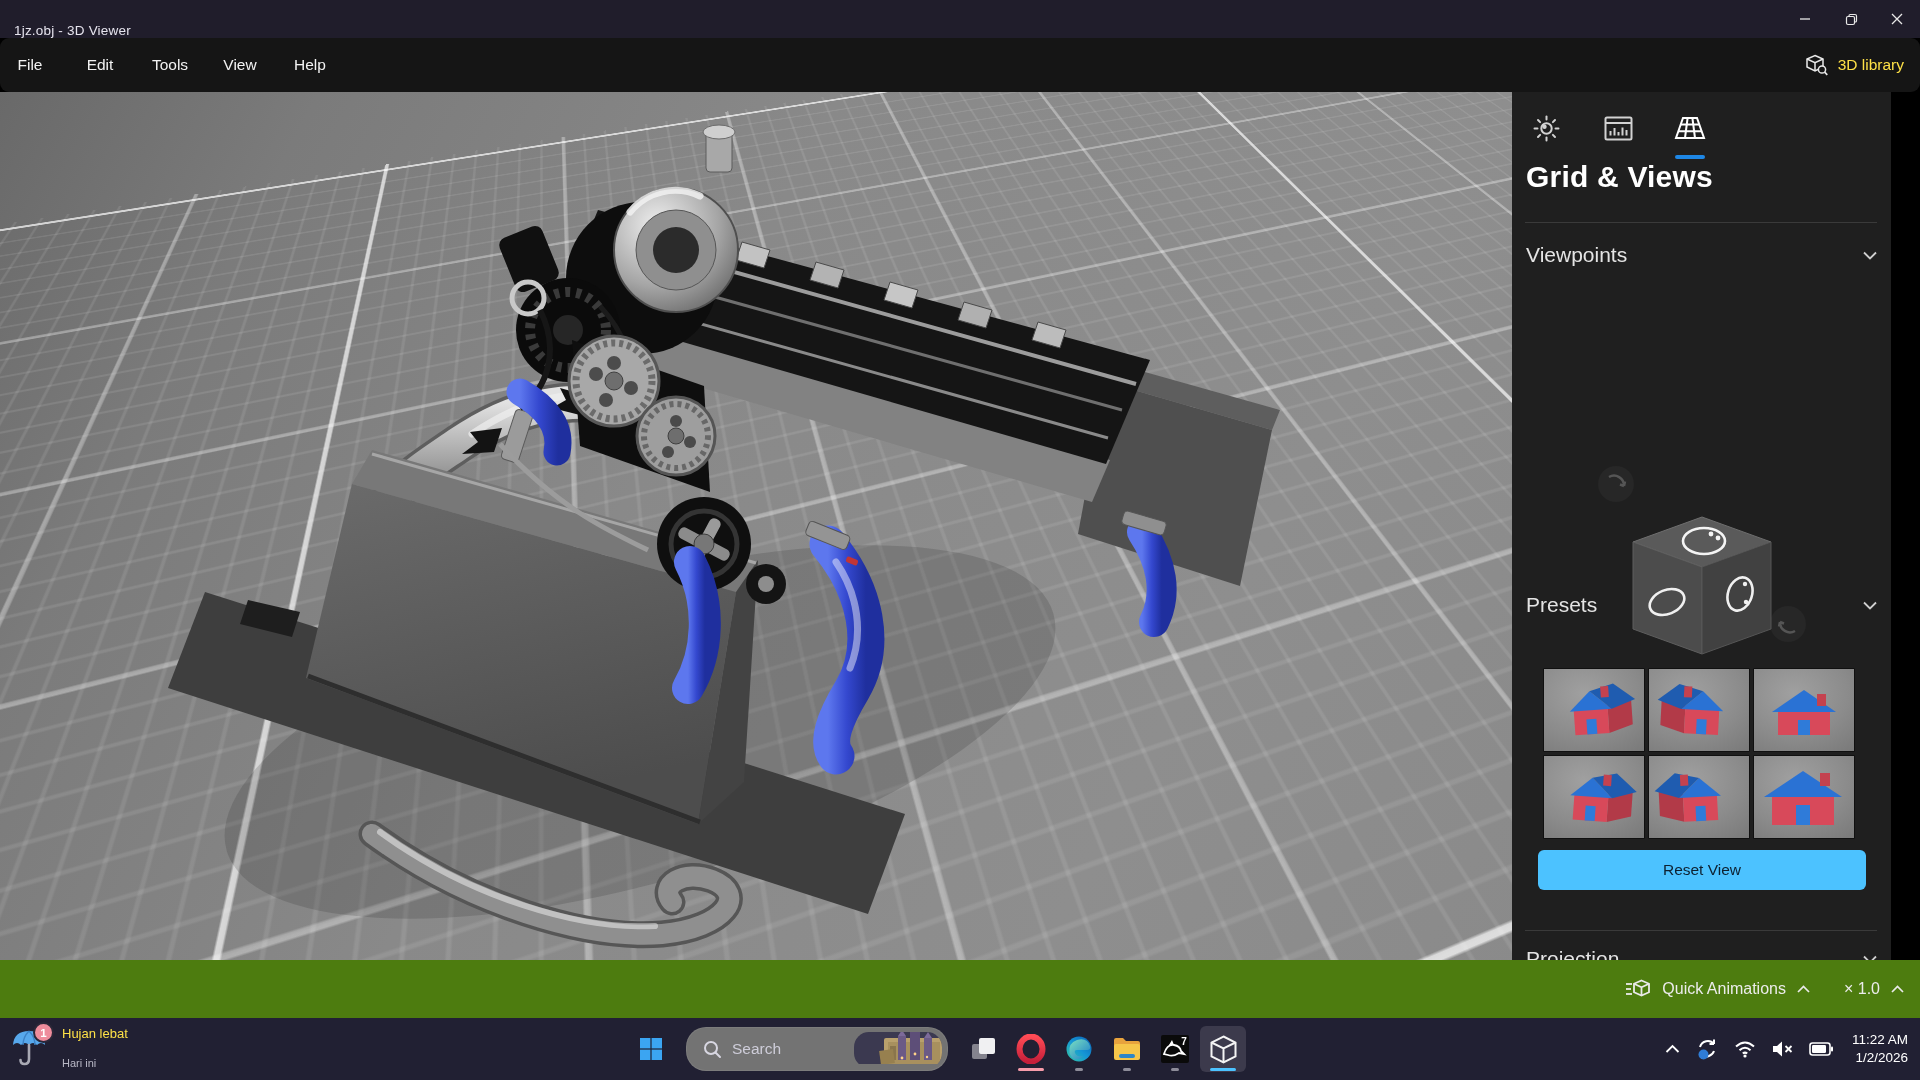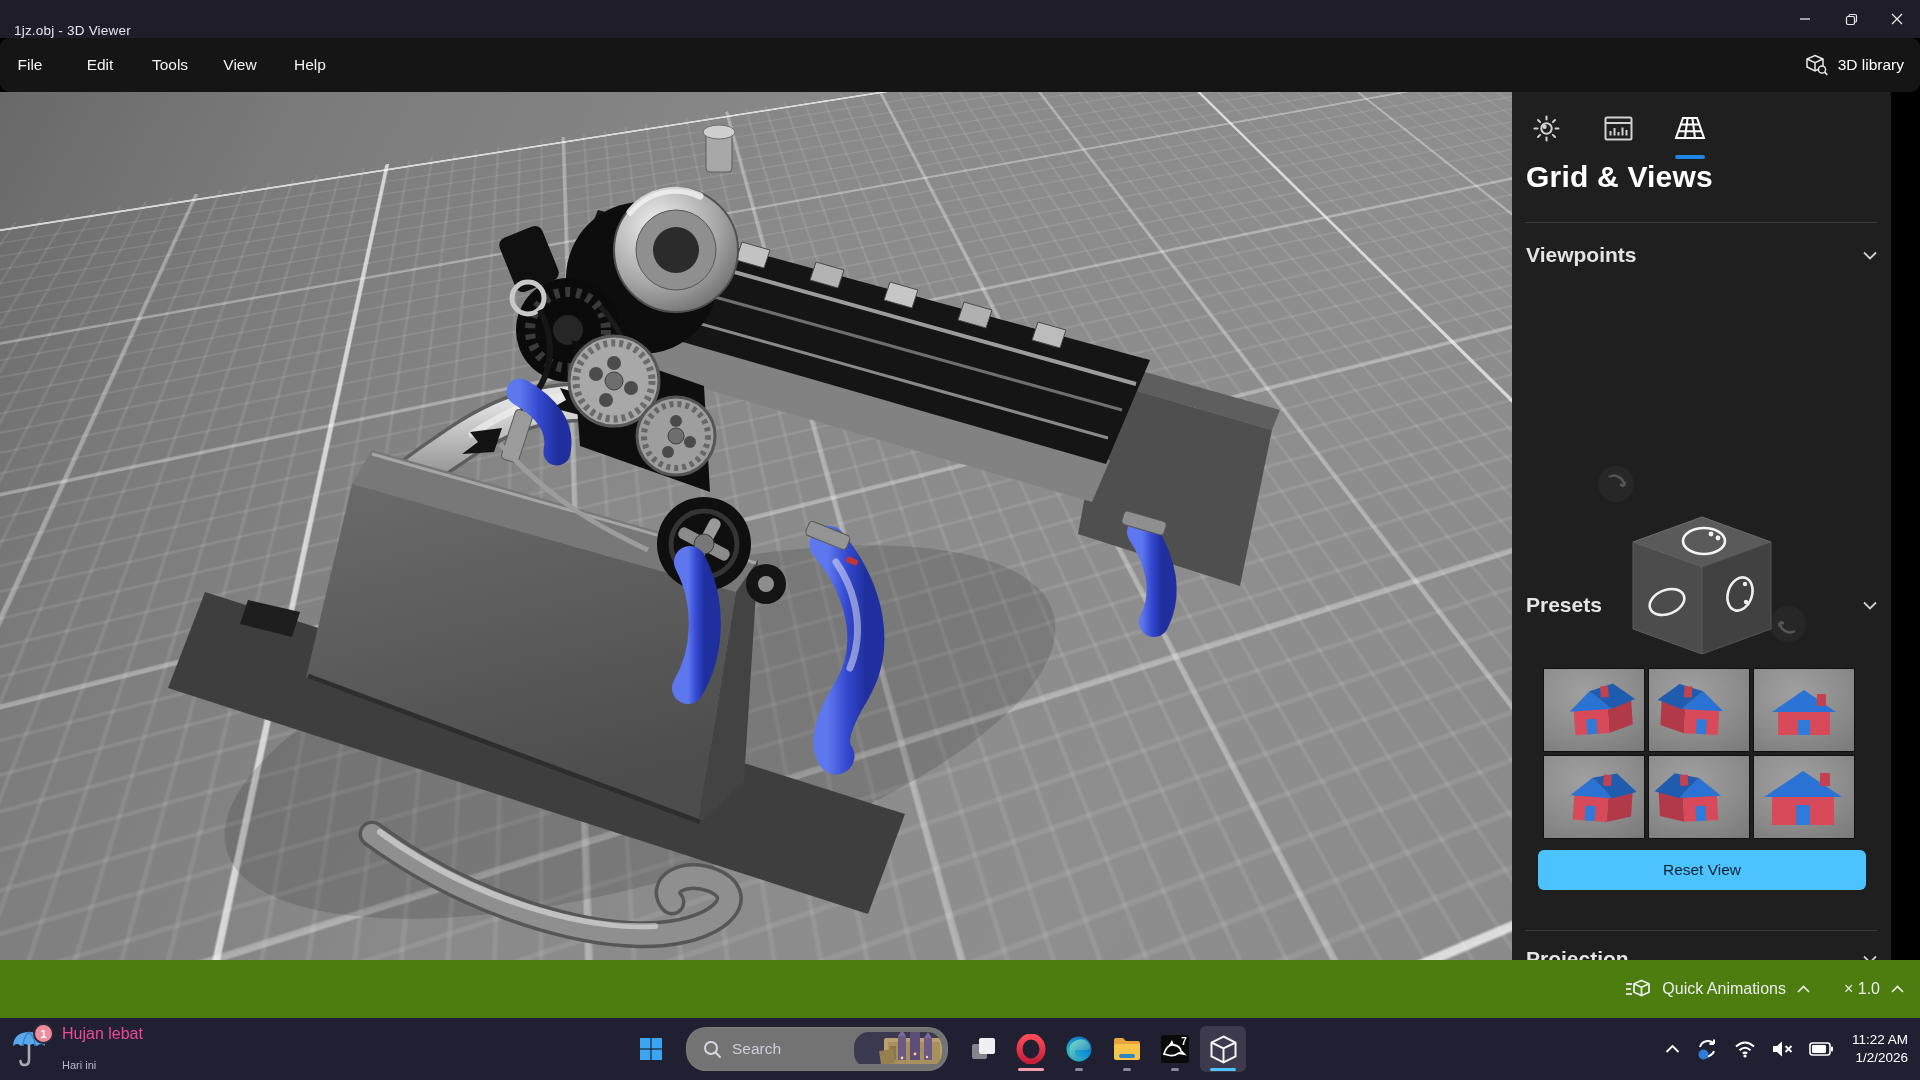--- a/index.html
+++ b/index.html
@@ -13,21 +13,21 @@
   .titlebar .title { font-size:13.5px; margin-left:14px; letter-spacing:.2px;margin-top:22px; }
   .win-controls { position:absolute; right:0; top:0; height:38px; display:flex; }
   .win-btn { width:46px; height:38px; display:flex; align-items:center; justify-content:center; color:#e8e8e8; }
   .win-btn svg { display:block; }
 
   
   .menubar { position:absolute; left:0; top:38px; width:1920px; height:54px;
     background:#151515; display:flex; align-items:center; color:#f2f2f2;border-radius:9px; }
   .menu-item { font-size:15.5px; padding:8px 0; margin-left:0; width:70px; text-align:center; cursor:default; }
   .menu-item:first-child { margin-left:-5px; }
-  .lib-btn { position:absolute; right:16px; display:flex; align-items:center; gap:9px; color:#ffffff; font-size:15.5px; }
+  .lib-btn { position:absolute; right:16px; display:flex; align-items:center; gap:9px; color:#fde047; font-size:15.5px; }
 
   
   .viewport { position:absolute; left:0; top:92px; width:1541px; height:868px; overflow:hidden;
     background:linear-gradient(118deg,#696969 0%,#7b7b7b 16%,#898989 42%,#8e8e8e 75%,#8a8a8a 100%);
     perspective:1050px; perspective-origin:60% 4%; }
   .grid-plane { position:absolute; left:-65%; top:-4%; width:270%; height:250%;
     transform-origin:50% 0%; transform:rotateX(57deg) rotateZ(-17deg);
     background-image:
       repeating-linear-gradient(0deg, rgba(255,255,255,0.09) 0 2px, transparent 2px 18px),
       repeating-linear-gradient(90deg, rgba(255,255,255,0.09) 0 2px, transparent 2px 18px),
@@ -40,21 +40,21 @@
 
   
   .panel { position:absolute; left:1512px; top:92px; width:379px; height:868px;
     background:#1f1f1f; color:#e8e8e8; overflow:hidden; }
   .panel-tabs { position:absolute; left:12px; top:14px; display:flex; gap:28px; }
   .panel-tab { width:44px; height:44px; display:flex; align-items:center; justify-content:center; position:relative; }
   .panel-tab .underline { position:absolute; left:7px; right:7px; bottom:-9px; height:4px; border-radius:2px; }
   .panel-title { position:absolute; left:14px; top:68px; font-size:30px; font-weight:bold; color:#fff; letter-spacing:.2px; }
   .divider { position:absolute; left:13px; right:14px; height:1px; background:#3a3a3a; }
   .sect { position:absolute; left:14px; right:14px; height:30px; display:flex; align-items:center; justify-content:space-between; }
-  .sect .label { font-size:21px; font-weight:700; color:#e4e4e4; }
+  .sect .label { font-size:21px; font-weight:400; color:#e4e4e4; }
   .cube-widget { position:absolute; left:0; top:270px; width:379px; height:300px; }
   .presets-grid { position:absolute; left:31px; top:576px; width:316px; display:grid;
     grid-template-columns:repeat(3,102px); grid-auto-rows:84px; gap:3px; }
   .preset-thumb { border:1px solid #101010; border-radius:1px; overflow:hidden;
     background:radial-gradient(120% 120% at 40% 30%, #a0a0a0 0%, #8b8b8b 45%, #6c6c6c 100%); padding:0; }
   .preset-thumb svg { width:100%; height:100%; display:block; }
   .reset-btn { position:absolute; left:26px; top:758px; width:328px; height:40px; border:none; border-radius:6px;
     background:#4cc2ff; color:#0d2030; font-size:15.5px; font-weight:500; font-family:"Liberation Sans",sans-serif; }
 
   
@@ -62,21 +62,21 @@
     display:flex; align-items:center; justify-content:flex-end; gap:34px; padding-right:16px; color:#ececec; }
   .qa-group, .speed-group { display:flex; align-items:center; gap:11px; font-size:16px; }
 
   
   .taskbar { position:absolute; left:0; top:1018px; width:1920px; height:62px; background:#212033; }
   .weather { position:absolute; left:10px; top:7px; display:flex; align-items:center; gap:10px; color:#fff; }
   .weather-icon-wrap { position:relative; width:42px; height:44px; }
   .weather-badge { position:absolute; right:-2px; top:-3px; width:21px; height:21px; border-radius:50%;
     background:#ee8c9c; border:2px solid #2a2738; color:#fff; font-size:11.5px; font-weight:bold;
     display:flex; align-items:center; justify-content:center; }
-  .weather-texts .l1 { font-size:16px; color:#ec4899; }
+  .weather-texts .l1 { font-size:13px; color:#fde047; }
   .weather-texts .l2 { font-size:11px; color:#b9b8c6; margin-top:16px; }
   .tb-center { position:absolute; left:628px; top:7px; height:48px; display:flex; align-items:center; gap:2px; }
   .tb-tile { position:relative; width:46px; height:46px; border-radius:6px;
     display:flex; align-items:center; justify-content:center; }
   .tb-tile.active-tile { background:#3c3a4c; }
   .tb-indicator { position:absolute; bottom:1px; left:50%; transform:translateX(-50%);
     width:8px; height:3px; border-radius:2px; background:#8d8c99; }
   .tb-indicator.wide-pink { width:26px; background:#f79caa; }
   .tb-indicator.wide-blue { width:26px; background:#4cc2ff; }
   .search-pill { position:relative; width:262px; height:44px; margin:0 10px; border-radius:20px;

